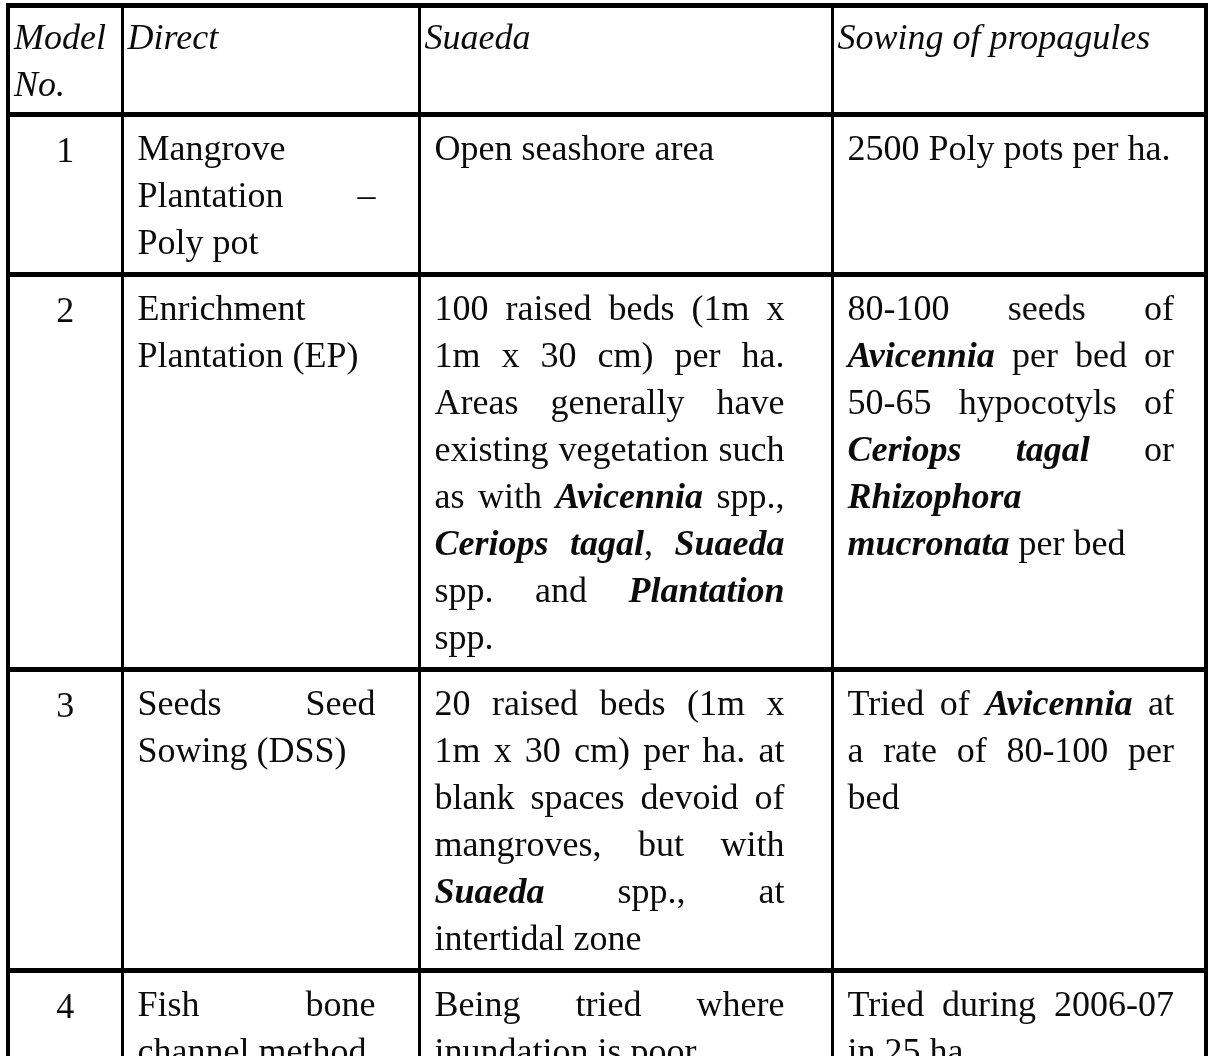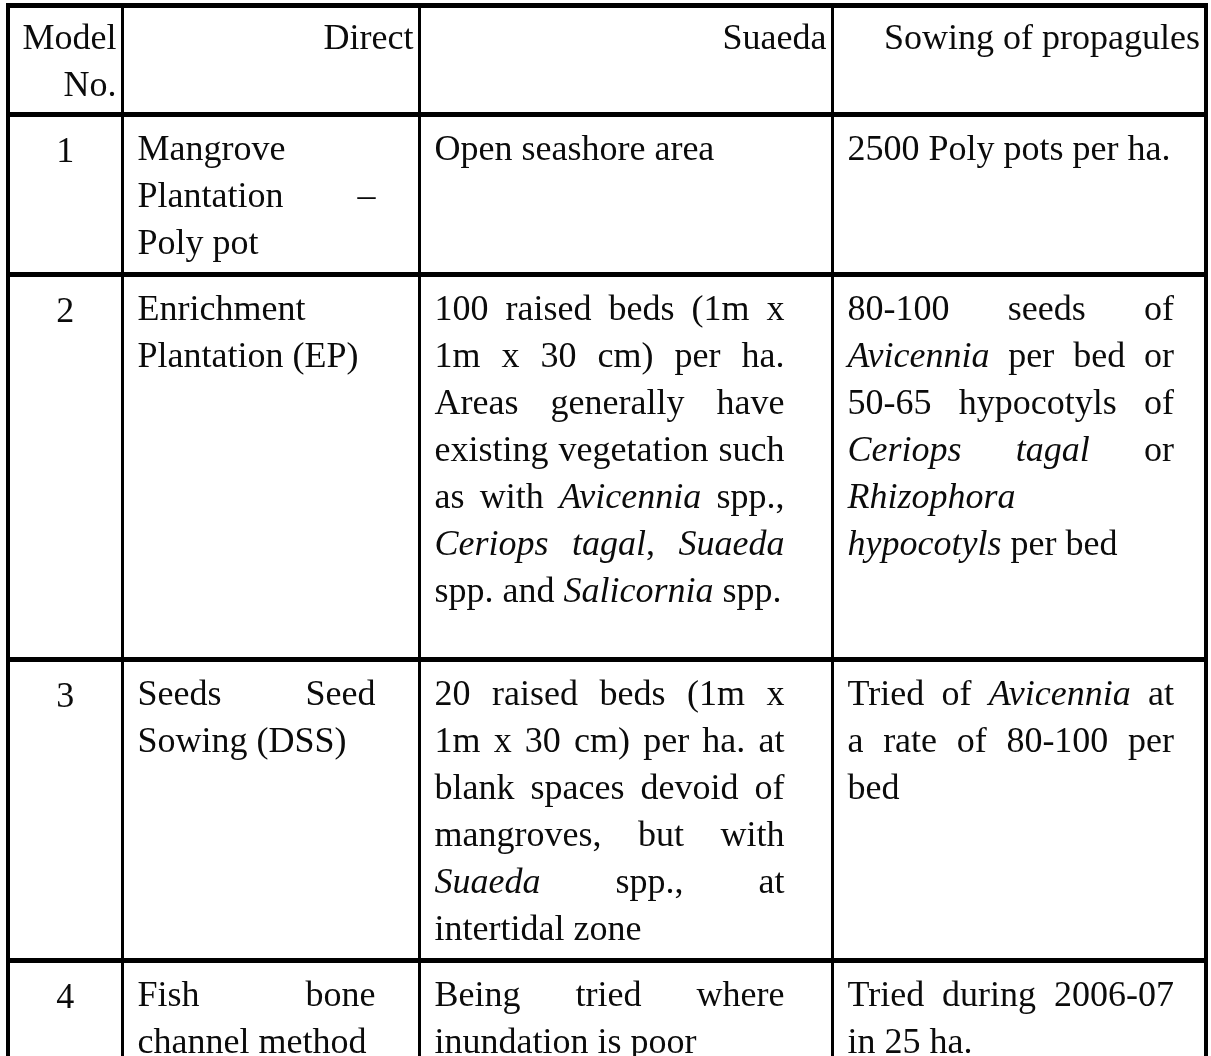--- a/index.html
+++ b/index.html
@@ -31,22 +31,23 @@
     font-weight: normal;
     font-size: 36px;
     line-height: 47px;
     border: 5px solid #000;
     border-left-width: 3px;
     border-right-width: 3px;
     padding: 8px 12px 6px 14px;
     overflow: hidden;
   }
   th {
-    text-align: right;
+    text-align: left;
     padding: 6px 4px 4px 4px;
+    font-style: italic;
   }
   tr.r-header  { height: 88px;  }
   tr.r-1       { height: 158px; }
   tr.r-2       { height: 385px; }
   tr.r-3       { height: 275px; }
   tr.r-4       { height: 96px;  }
   td.cell-no {
     text-align: center;
     padding: 10px 4px 6px 4px;
   }
@@ -55,21 +56,21 @@
     padding-right: 42px;
   }
   td.cell-details {
     text-align: justify;
     padding-right: 46px;
   }
   td.cell-density {
     text-align: justify;
     padding-right: 30px;
   }
-  td i { font-style: italic; }
+  td i { font-style: italic; font-weight: bold; }
 </style>
 </head>
 <body>
 
 <table class="models-table">
   <colgroup>
     <col class="c-no">
     <col class="c-model">
     <col class="c-details">
     <col class="c-density">
@@ -85,22 +86,22 @@
   <tbody>
     <tr class="r-1">
       <td class="cell-no">1</td>
       <td class="cell-model"><span>Mangrove Plantation – Poly pot</span></td>
       <td class="cell-details"><span>Open seashore area</span></td>
       <td class="cell-density"><span>2500 Poly pots per ha.</span></td>
     </tr>
     <tr class="r-2">
       <td class="cell-no">2</td>
       <td class="cell-model"><span>Enrichment Plantation (EP)</span></td>
-      <td class="cell-details"><span>100 raised beds (1m x 1m x 30 cm) per ha. Areas generally have existing vegetation such as with </span><i>Avicennia</i><span> spp., </span><i>Ceriops tagal</i><span>, </span><i>Suaeda</i><span> spp. and </span><i>Salicornia</i><span> spp.</span></td>
-      <td class="cell-density"><span>80-100 seeds of </span><i>Avicennia</i><span> per bed or 50-65 hypocotyls of </span><i>Ceriops tagal</i><span> or </span><i>Rhizophora hypocotyls</i><span> per bed</span></td>
+      <td class="cell-details"><span>100 raised beds (1m x 1m x 30 cm) per ha. Areas generally have existing vegetation such as with </span><i>Avicennia</i><span> spp., </span><i>Ceriops tagal</i><span>, </span><i>Suaeda</i><span> spp. and </span><i>Plantation</i><span> spp.</span></td>
+      <td class="cell-density"><span>80-100 seeds of </span><i>Avicennia</i><span> per bed or 50-65 hypocotyls of </span><i>Ceriops tagal</i><span> or </span><i>Rhizophora mucronata</i><span> per bed</span></td>
     </tr>
     <tr class="r-3">
       <td class="cell-no">3</td>
       <td class="cell-model"><span>Seeds Seed Sowing (DSS)</span></td>
       <td class="cell-details"><span>20 raised beds (1m x 1m x 30 cm) per ha. at blank spaces devoid of mangroves, but with </span><i>Suaeda</i><span> spp., at intertidal zone</span></td>
       <td class="cell-density"><span>Tried of </span><i>Avicennia</i><span> at a rate of 80-100 per bed</span></td>
     </tr>
     <tr class="r-4">
       <td class="cell-no">4</td>
       <td class="cell-model"><span>Fish bone channel method</span></td>

